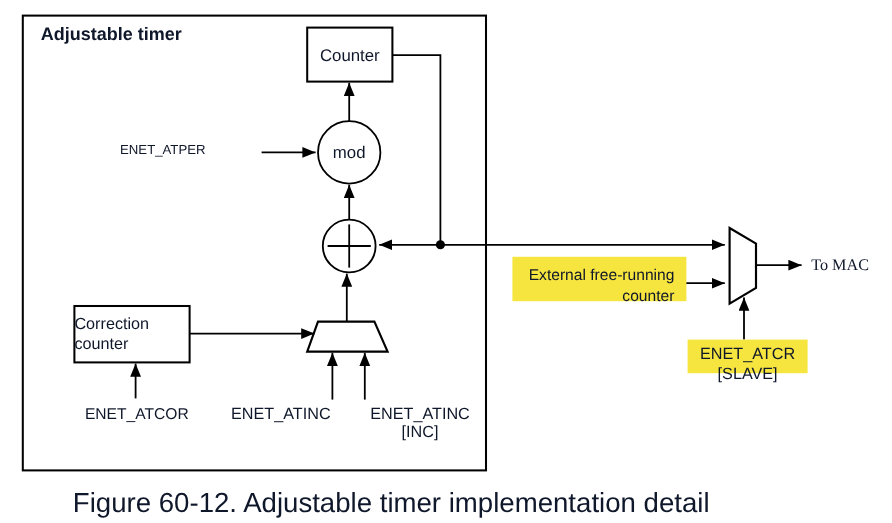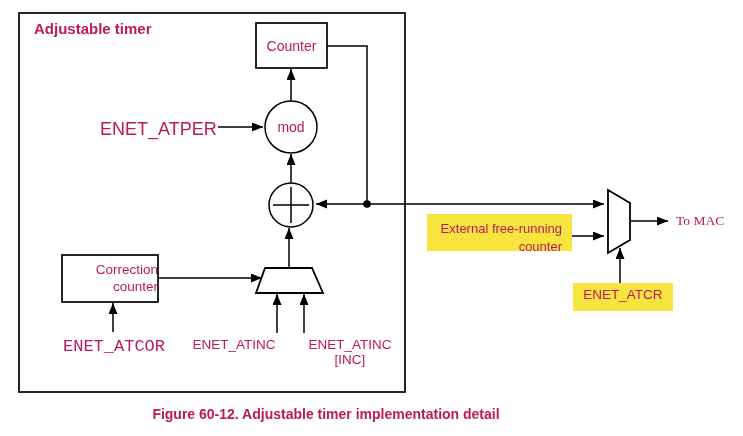--- a/index.html
+++ b/index.html
@@ -1,44 +1,44 @@
 <!DOCTYPE html>
 <html><head>
 <meta charset="utf-8">
 <style>
   html,body{margin:0;padding:0;background:#ffffff;}
   #stage{
     position:relative;width:743px;height:436px;background:#ffffff;
-    font-family:"Liberation Sans",sans-serif;color:#be185d;overflow:hidden;border-radius:10px;
+    font-family:"Liberation Sans",sans-serif;color:#0f172a;overflow:hidden;border-radius:10px;
   }
   #wires{position:absolute;left:0;top:0;width:743px;height:436px;}
   .lbl{position:absolute;white-space:nowrap;}
   .title{left:34px;top:20px;font-size:15px;font-weight:bold;}
   .counter-label{left:256px;top:23px;width:71px;height:45px;
     display:flex;align-items:center;justify-content:center;font-size:14px;}
   .mod-label{left:265px;top:114px;width:52px;height:26px;
     display:flex;align-items:center;justify-content:center;font-size:14px;}
-  .atper{left:100px;top:119px;width:108px;font-size:18px;}
+  .atper{left:100px;top:119px;width:108px;font-size:11px;}
   .correction-label{left:62px;top:255px;width:96px;height:47px;
-    display:flex;flex-direction:column;align-items:flex-end;justify-content:center;
+    display:flex;flex-direction:column;align-items:flex-start;justify-content:center;
     font-size:13.5px;line-height:1.2;}
-  .atcor{left:55px;top:337px;width:118px;text-align:center;font-size:17px;font-family:Liberation Mono, monospace;}
+  .atcor{left:55px;top:337px;width:118px;text-align:center;font-size:13px;}
   .atinc1{left:178px;top:337px;width:112px;text-align:center;
     font-size:13.5px;line-height:1.13;}
   .atinc2{left:294px;top:337px;width:112px;text-align:center;
     font-size:13.5px;line-height:1.13;}
   .ext-counter{left:427px;top:214px;width:145px;height:37px;
     background:#f6e43f;box-sizing:border-box;padding:6px 10px 0 0;
     text-align:right;font-size:13px;line-height:1.4;}
   .atcr{left:573px;top:283px;width:100px;height:28px;
     background:#f6e43f;box-sizing:border-box;padding-top:4px;
     text-align:center;font-size:13.5px;line-height:1.25;}
   .tomac{left:676px;top:213px;font-size:13.5px;font-family:Liberation Serif, serif;}
   .caption{left:0;top:406px;width:652px;text-align:center;
-    font-size:14px;font-weight:bold;}
+    font-size:23px;font-weight:normal;}
 </style>
 </head>
 <body>
 
 <div id="stage">
 
   <svg id="wires" viewBox="0 0 743 436" xmlns="http://www.w3.org/2000/svg">
     <defs>
       <marker id="arr" markerUnits="userSpaceOnUse" markerWidth="12" markerHeight="10" refX="11" refY="4.5" orient="auto">
         <path d="M0,0 L11,4.5 L0,9 Z" fill="#000"></path>
@@ -102,19 +102,20 @@
     <div>[INC]</div>
   </div>
 
   <div class="lbl ext-counter">
     <div>External free-running</div>
     <div>counter</div>
   </div>
 
   <div class="lbl atcr">
     <div>ENET_ATCR</div>
+    <div>[SLAVE]</div>
   </div>
 
   <div class="lbl tomac">To MAC</div>
 
   <div class="lbl caption">Figure 60-12. Adjustable timer implementation detail</div>
 
 </div>
 
 </body></html>

